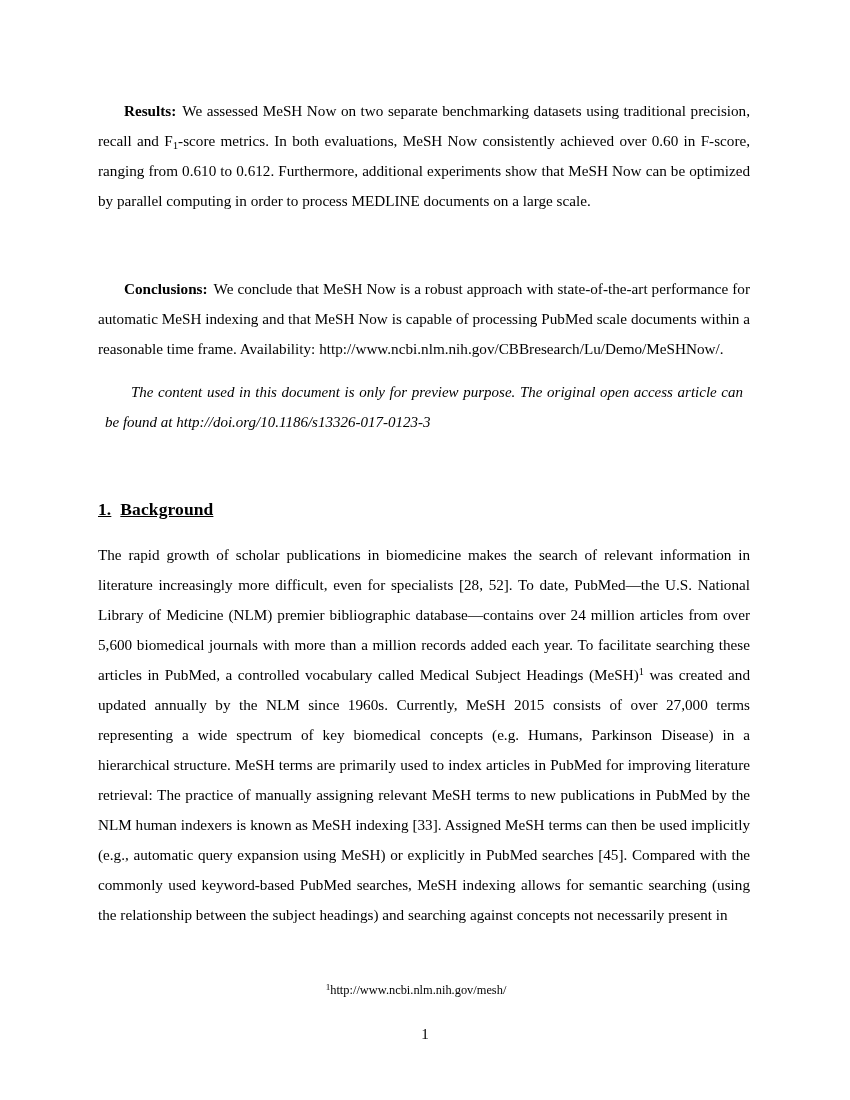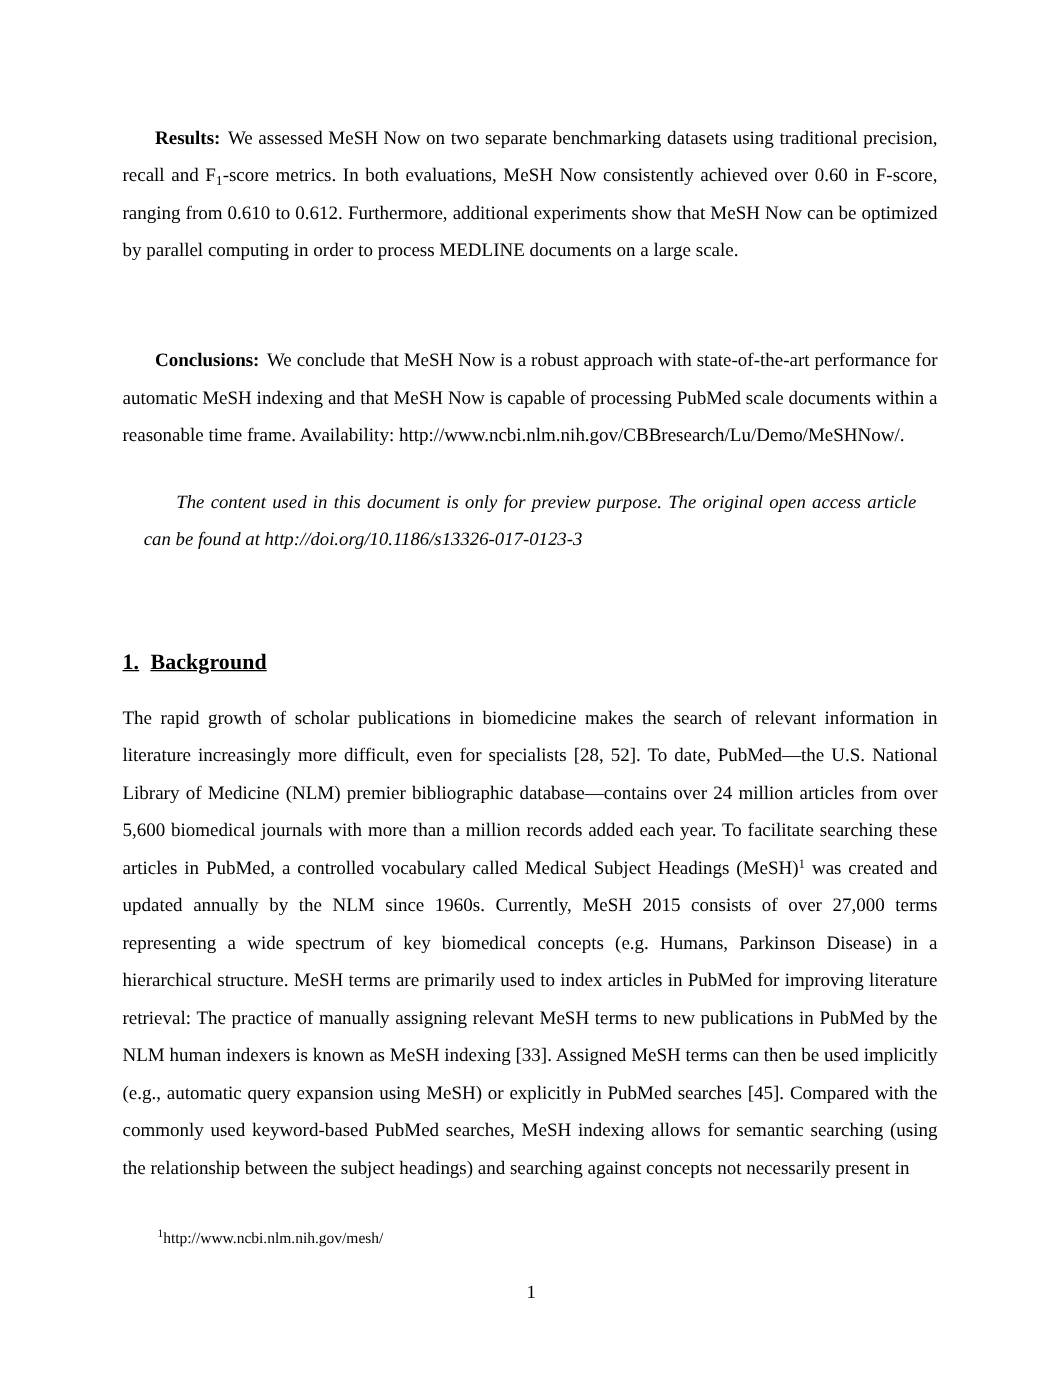--- a/index.html
+++ b/index.html
@@ -62,21 +62,21 @@
   .gap-notice-heading      { height: 52px; }
   .gap-heading-body        { height: 18px; }
 
   
   .notice {
     font-style: italic;
     font-size: 15px;
     line-height: 30px;
     text-align: justify;
     text-indent: 26px;
-    margin: 17px;
+    margin: 7px;
   }
 
   
   .heading {
     font-size: 17.5px;
     font-weight: bold;
     line-height: 26px;
     margin: 0;
     letter-spacing: 0.1px;
     text-decoration: underline;
@@ -89,27 +89,27 @@
   .para.overflow-url {
     white-space: normal;
   }
   .nowrap-url {
     white-space: nowrap;
   }
 
   
   .footnote {
     position: absolute;
-    left: 126px;
+    left: 96px;
     top: 982px;
     width: 640px;
     font-size: 12.4px;
     line-height: 16px;
     margin: 0;
-    text-align: left;
+    text-align: center;
   }
   .footnote .fn-mark {
     font-size: 0.74em;
     vertical-align: 0.48em;
     line-height: 0;
   }
 
   
   .folio {
     position: absolute;

